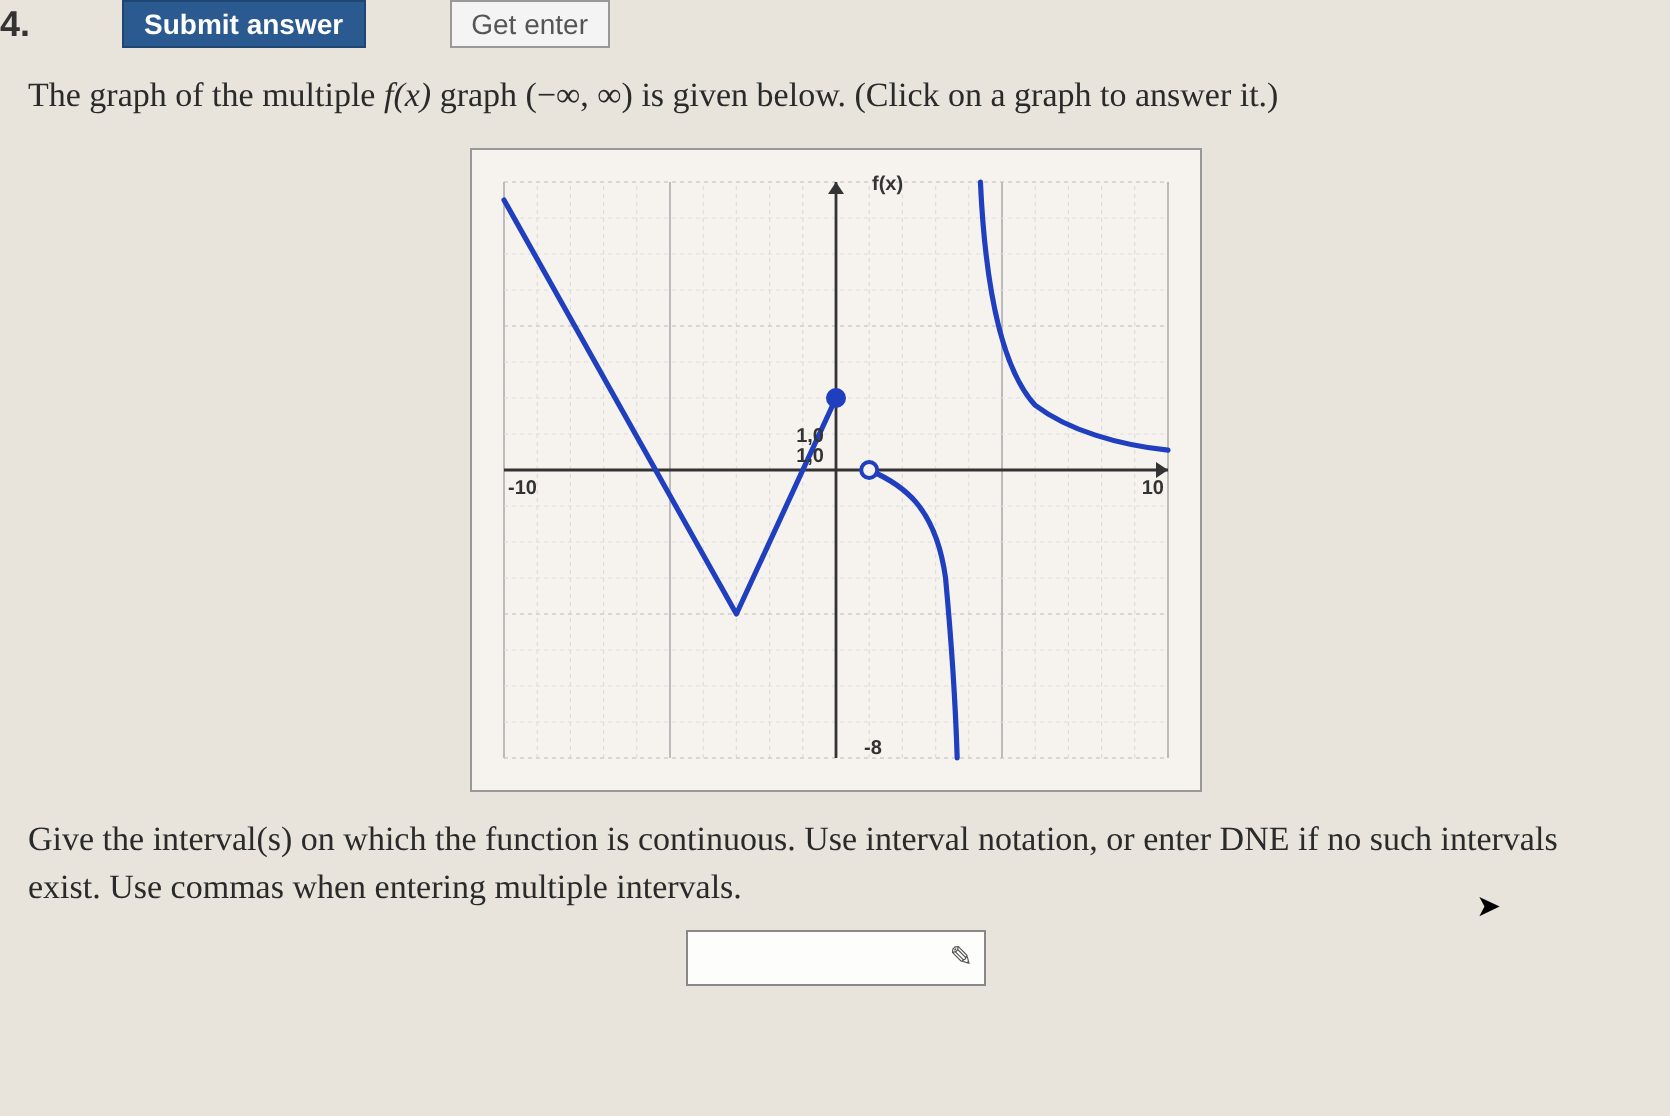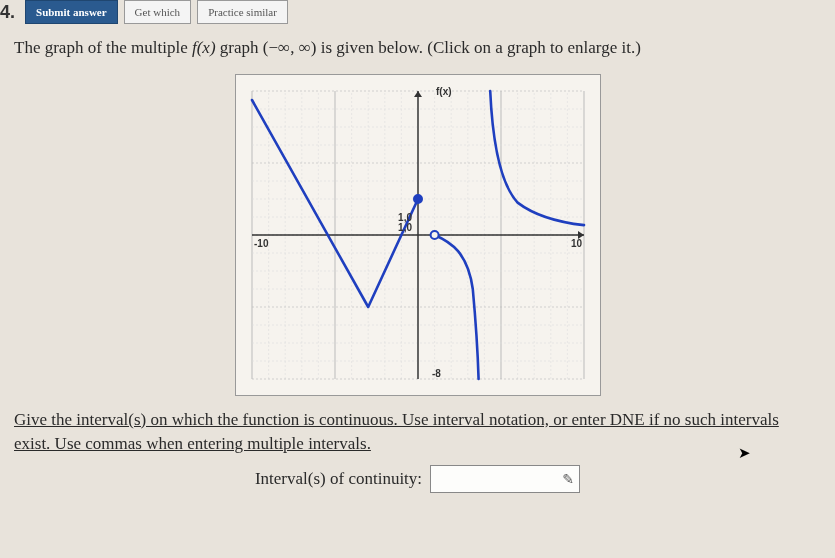--- a/index.html
+++ b/index.html
@@ -20,29 +20,30 @@
       height: 28px;
     }
     .qnum {
       font-family: Arial, sans-serif;
       font-weight: bold;
       font-size: 18px;
       color: #333;
       padding: 2px 4px 0 0;
     }
     .btn {
-      font-family: Liberation Serif, serif;
-      font-size: 11px;
+      font-family: Liberation Sans, sans-serif;
+      font-size: 14px;
       padding: 4px 10px;
       border: 1px solid #999;
       background: #f4f4f4;
       color: #555;
       cursor: pointer;
       height: 24px;
       line-height: 14px;
+      margin-left: 36px;
     }
     .btn.primary {
       background: #2a5a8f;
       color: #fff;
       border: 1px solid #1f4670;
       font-weight: bold;
     }
     .prompt {
       font-size: 17px;
       padding: 8px 14px 10px 14px;
@@ -56,21 +57,20 @@
     .chart {
       background: #f6f3ee;
       border: 1px solid #999;
       position: relative;
     }
     .chart svg { display: block; }
     .after-text {
       font-size: 17px;
       padding: 6px 16px 2px 14px;
       line-height: 1.45;
-      text-decoration: underline;
     }
     .answer-row {
       display: flex;
       justify-content: center;
       align-items: center;
       gap: 8px;
       padding: 6px 0 0 0;
       font-size: 17px;
     }
     .answer-input {
@@ -97,26 +97,25 @@
       color: #000;
     }
     .math { font-style: italic; }
   </style>
 </head>
 <body>
 
 <div class="toolbar">
   <span class="qnum">4.</span>
   <button class="btn primary">Submit answer</button>
-  <button class="btn">Get which</button>
-  <button class="btn">Practice similar</button>
+  <button class="btn">Get enter</button>
 </div>
 
 <div class="prompt">
-  <span>The graph of the multiple </span><span class="math">f(x)</span><span> graph </span><span>(−∞, ∞)</span><span> is given below. (Click on a graph to enlarge it.)</span>
+  <span>The graph of the multiple </span><span class="math">f(x)</span><span> graph </span><span>(−∞, ∞)</span><span> is given below. (Click on a graph to answer it.)</span>
 </div>
 
 <div class="figure-wrap">
   <div class="chart">
     <svg id="chart-svg" width="364" height="320">
         <line x1="16" y1="304" x2="16" y2="16" stroke="#bbb" stroke-dasharray="" stroke-width="1"></line>
         <line x1="32.6" y1="304" x2="32.6" y2="16" stroke="#ddd" stroke-dasharray="2,2" stroke-width="0.6"></line>
         <line x1="49.2" y1="304" x2="49.2" y2="16" stroke="#ddd" stroke-dasharray="2,2" stroke-width="0.6"></line>
         <line x1="65.8" y1="304" x2="65.8" y2="16" stroke="#ddd" stroke-dasharray="2,2" stroke-width="0.6"></line>
         <line x1="82.4" y1="304" x2="82.4" y2="16" stroke="#ddd" stroke-dasharray="2,2" stroke-width="0.6"></line>
@@ -168,20 +167,19 @@
         <text x="176" y="146" font-size="10" font-family="Arial" fill="#333" text-anchor="end" font-weight="bold">1,0</text>
         <text x="176" y="156" font-size="10" font-family="Arial" fill="#333" text-anchor="end" font-weight="bold">1,0</text>
         <text x="196" y="302" font-size="10" font-family="Arial" fill="#333" text-anchor="start" font-weight="bold">-8</text>
       </svg>
   </div>
 </div>
 
 <div class="after-text">Give the interval(s) on which the function is continuous. Use interval notation, or enter DNE if no such intervals exist. Use commas when entering multiple intervals.</div>
 
 <div class="answer-row">
-  <span>Interval(s) of continuity:</span>
   <span class="input-wrap">
     <input class="answer-input" type="text" value="" style="">
     <span class="pencil">✎</span>
   </span>
 </div>
 
 <span class="cursor-arrow" style="left:738px; top:444px;">➤</span>
 
 </body></html>

